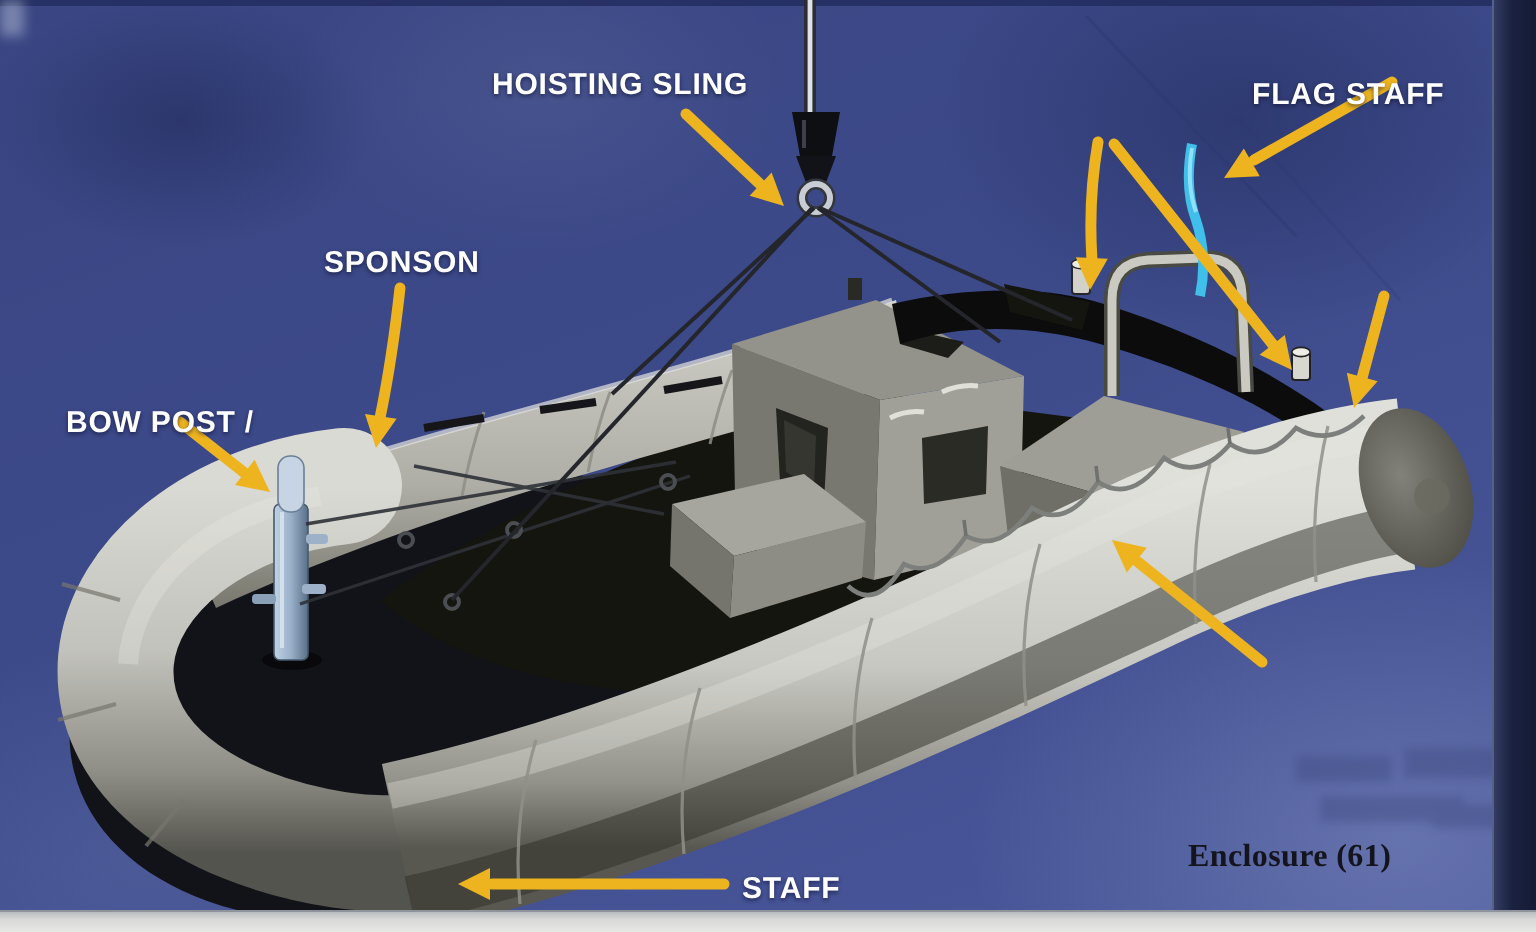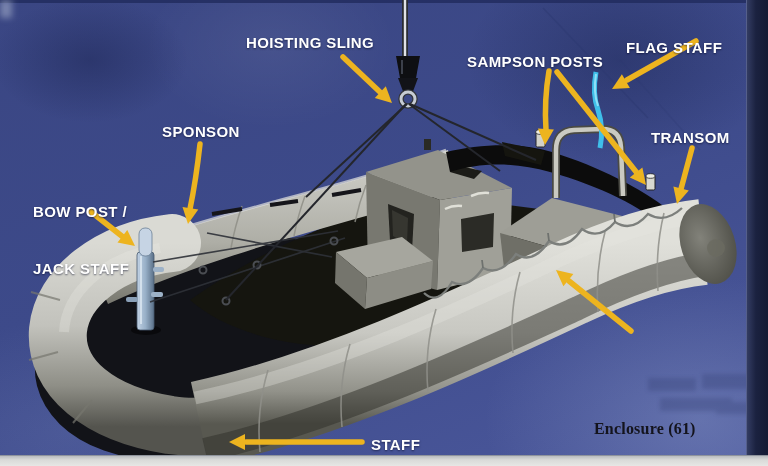--- a/index.html
+++ b/index.html
@@ -261,29 +261,26 @@
         <path d="M362,442 L246,442" fill="none"></path>
           <polygon points="229,442 245,434 245,450" stroke="none"></polygon>
       </g>
     </g>
   </svg>
 
   <div class="lbl" style="left:246px;top:33px;">HOISTING SLING</div>
 
   <div class="lbl" style="left:626px;top:19px;margin-top:19px;">FLAG STAFF</div>
 
-  <div class="lbl" style="left:467px;top:52px;">SAMPSON POSTS</div>
-
-  <div class="lbl" style="left:651px;top:128px;">TRANSOM</div>
+
 
   <div class="lbl" style="left:162px;top:122px;">SPONSON</div>
 
   <div class="lbl" style="left:33px;top:164px;">
     <span style="display:block">BOW POST /</span>
-    <span style="display:block">JACK STAFF</span>
   </div>
 
 
   <div class="lbl" style="left:371px;top:435px;">STAFF</div>
 
   <div class="enc">Enclosure (61)</div>
 
   <div class="strip-right"></div>
   <div class="strip-bottom"></div>
 </div>

